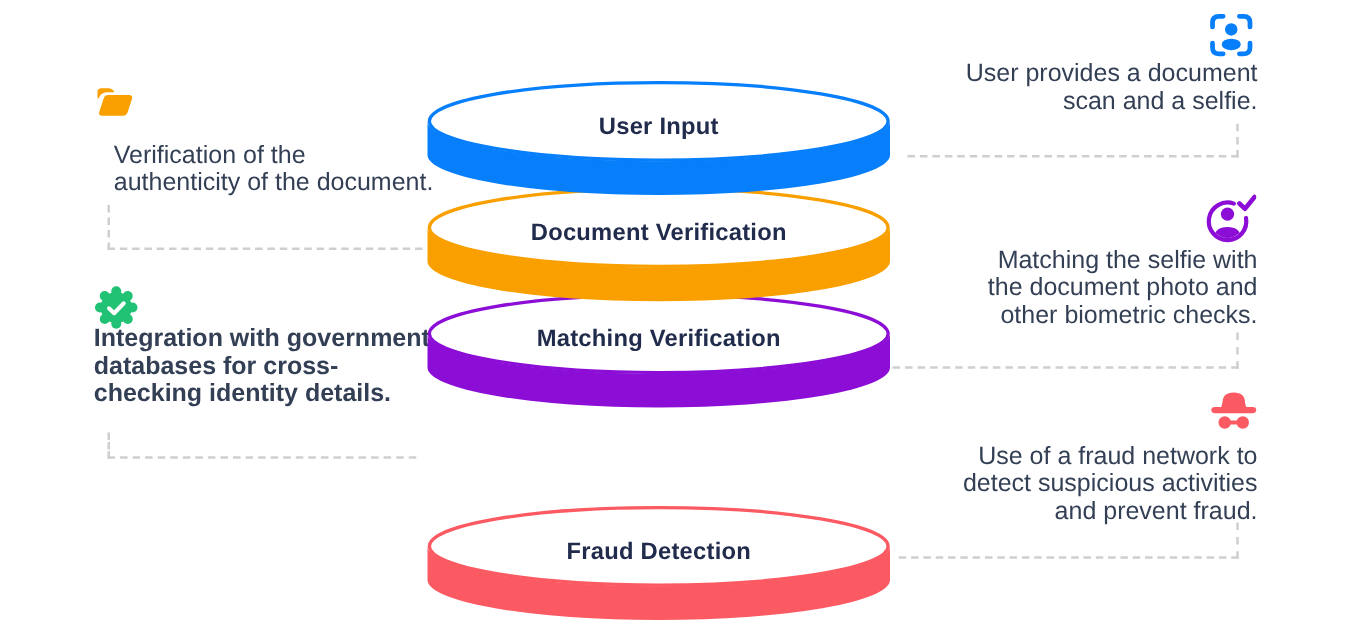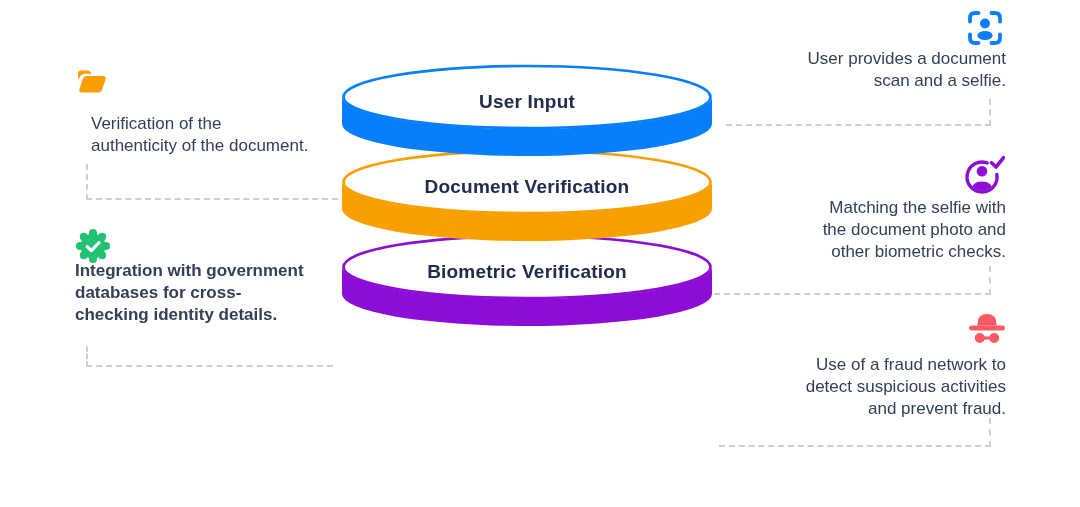--- a/index.html
+++ b/index.html
@@ -18,21 +18,21 @@
   }
   #disk-0 { top:63px;  z-index:9; }
   #disk-1 { top:148px; z-index:8; }
   #disk-2 { top:233px; z-index:7; }
   #disk-3 { top:318px; z-index:6; }
   #disk-4 { top:403px; z-index:5; }
 
   
   .note-icon { position:absolute; }
   .note-text {
-    position:absolute; font-size:17px; line-height:22px;
+    position:absolute; font-size:20px; line-height:22px;
     color:#333F54; white-space:pre-line;
   }
   .note-text.right { text-align:right; }
 
   #note-l1-icon { left:75px;  top:66px;  }
   #note-l1-text { left:75px;  top:113px;margin-left:16px; }
   #note-l2-icon { left:75px;  top:228px; }
   #note-l2-text { left:75px;  top:260px;font-weight:bold; }
 
   #note-r1-icon { right:75px; top:8px;   }
@@ -69,24 +69,31 @@
       <ellipse cx="190" cy="34" rx="183.5" ry="31" fill="#ffffff" stroke="var(--c)" stroke-width="2.6"></ellipse>
     </svg>
     <div class="disk-label">Document Verification</div>
   </div>
 
   <div class="disk" id="disk-2" style="--c: #8C0ED6;">
     <svg width="380" height="96" viewBox="0 0 380 96">
       <path d="M5 34 V61 A185 32 0 0 0 375 61 V34 A185 32 0 0 1 5 34 Z" fill="var(--c)"></path>
       <ellipse cx="190" cy="34" rx="183.5" ry="31" fill="#ffffff" stroke="var(--c)" stroke-width="2.6"></ellipse>
     </svg>
-    <div class="disk-label">Biometric Verification</div>
+    <div class="disk-label">Matching Verification</div>
   </div>
 
 
+  <div class="disk" id="disk-4" style="--c: #FB5A62;">
+    <svg width="380" height="96" viewBox="0 0 380 96">
+      <path d="M5 34 V61 A185 32 0 0 0 375 61 V34 A185 32 0 0 1 5 34 Z" fill="var(--c)"></path>
+      <ellipse cx="190" cy="34" rx="183.5" ry="31" fill="#ffffff" stroke="var(--c)" stroke-width="2.6"></ellipse>
+    </svg>
+    <div class="disk-label">Fraud Detection</div>
+  </div>
 
   <div class="connector" id="conn-l1"></div>
   <div class="connector" id="conn-l2"></div>
   <div class="connector" id="conn-r1"></div>
   <div class="connector" id="conn-r2"></div>
   <div class="connector" id="conn-r3"></div>
 
   <div class="note-icon" id="note-l1-icon" style="--c: #F9A000;">
     <svg width="34" height="30" viewBox="0 0 34 30">
       <path d="M3 13 V7.5 Q3 4.5 6 4.5 h6.2 q1.8 0 2.9 1.3 l1.7 2 H11 q-5.2 0 -6.8 4.4 Z" fill="var(--c)"></path>

